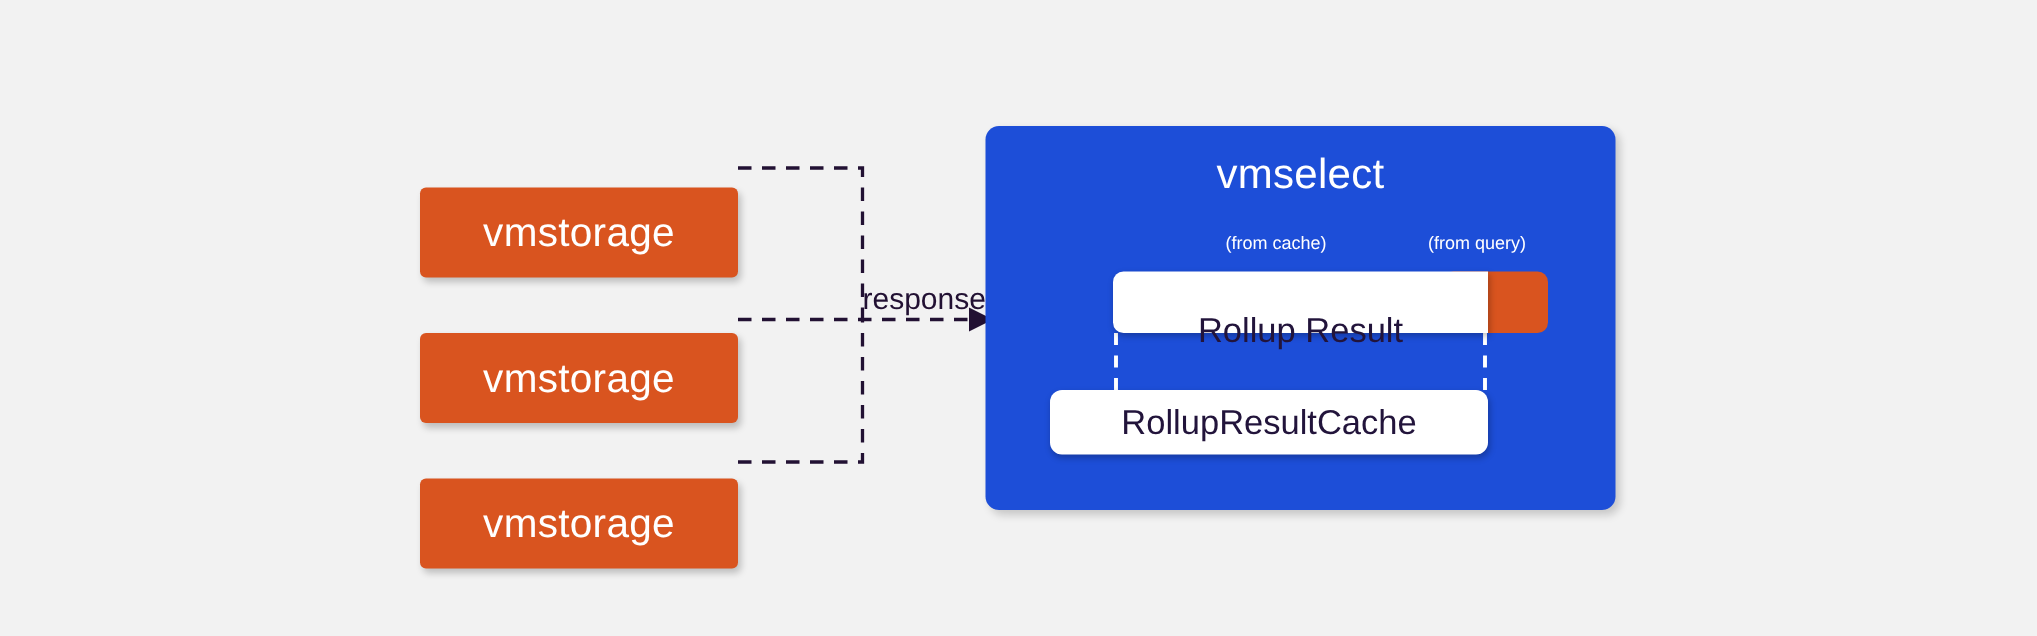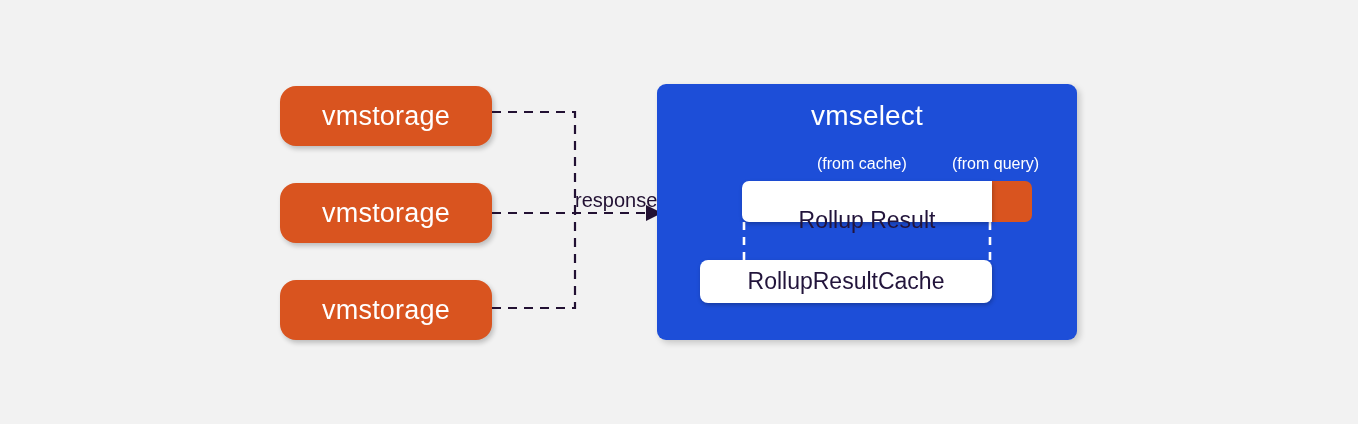--- a/index.html
+++ b/index.html
@@ -18,25 +18,26 @@
     width: 1358px;
     height: 424px;
   }
 
   
   .storage-node {
     position: absolute;
     width: 212px;
     height: 60px;
     background: #d9541f;
-    border-radius: 16px;
+    border-radius: 4px;
     box-shadow: 2px 3px 5px rgba(0,0,0,0.22);
     display: flex;
     align-items: center;
     justify-content: center;
+    margin-top: 39px;
   }
   .storage-node .node-label {
     color: #ffffff;
     font-size: 27px;
     font-weight: 400;
     letter-spacing: 0.2px;
     line-height: 1;
   }
   #storage-0 { left: 280px; top: 86px; }
   #storage-1 { left: 280px; top: 183px; }
@@ -78,21 +79,21 @@
     top: 16px;
     width: 100%;
     text-align: center;
     color: #ffffff;
     font-size: 28px;
     letter-spacing: 0.2px;
   }
   .source-caption {
     position: absolute;
     color: #ffffff;
-    font-size: 16px;
+    font-size: 12px;
     white-space: nowrap;
   }
   #caption-cache { left: 160px; top: 71px; }
   #caption-query { left: 295px; top: 71px; }
 
   
   #rollup-tail {
     position: absolute;
     left: 305px;
     top: 97px;

